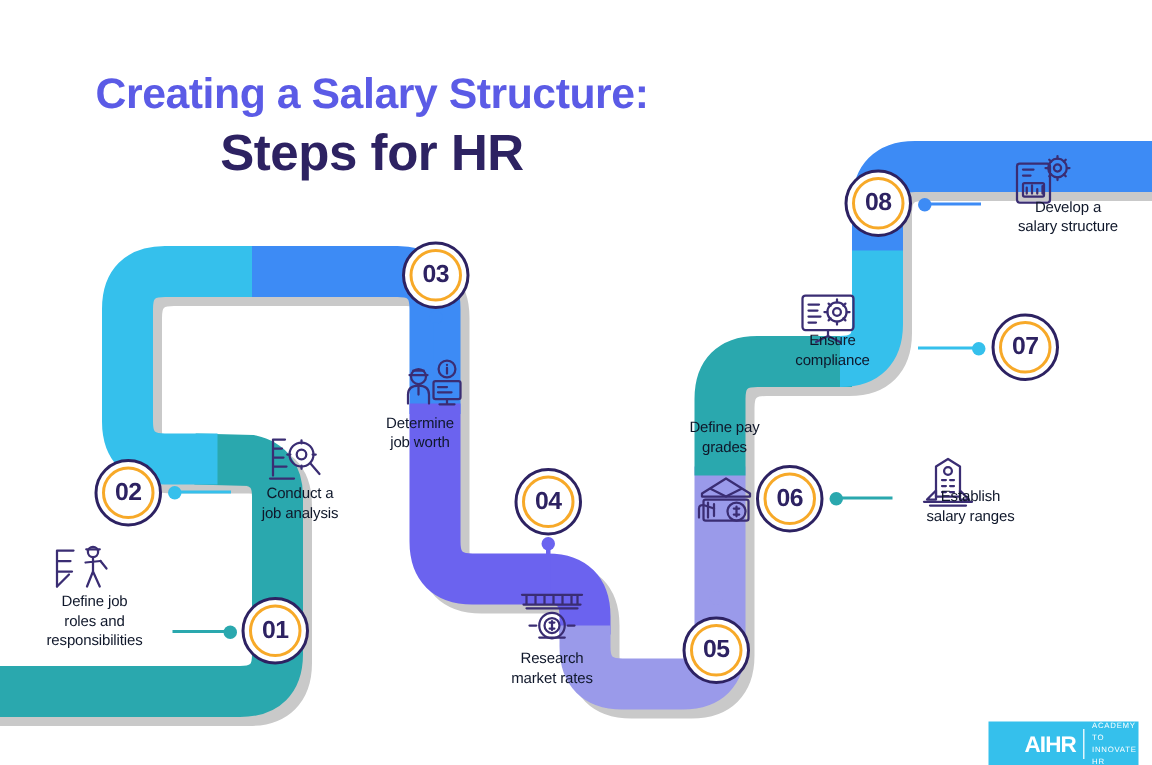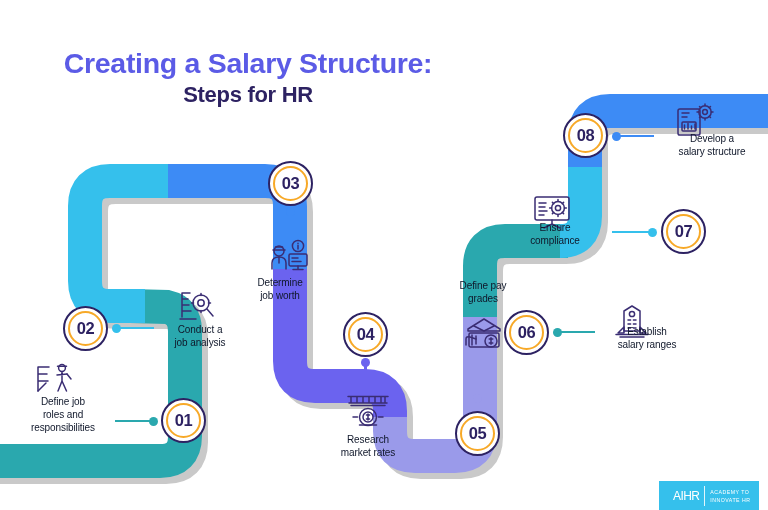--- a/index.html
+++ b/index.html
@@ -12,21 +12,21 @@
   }
   #stage { position:absolute; inset:0; width:768px; height:510px;margin-top:11px; }
 
   
   #title { position:absolute; left:0; top:36px; width:496px; text-align:center; }
   #title .l1 {
     display:block; font-size:28.5px; font-weight:bold;
     color:#5b5be6; letter-spacing:-0.3px; line-height:1.18;
   }
   #title .l2 {
-    display:block; font-size:22px; font-weight:bold;
+    display:block; font-size:34px; font-weight:bold;
     color:#2d2262; letter-spacing:-0.3px; line-height:1.25;
   }
 
   
   #ribbon { position:absolute; left:0; top:0; width:768px; height:510px; }
 
   
   .badge {
     position:absolute; width:45px; height:45px; border-radius:50%;
     background:#ffffff; border:2.6px solid #2d2262;
@@ -57,22 +57,22 @@
   .conn { position:absolute; z-index:30; }
   .conn .bar { position:absolute; }
   .conn .dot { position:absolute; border-radius:50%; }
 
   
   #logo {
     position:absolute; left:659px; top:470px; width:100px; height:30px;
     background:#35c0ec; display:flex; align-items:center; z-index:50;
   }
   #logo .lmark {
-    font-size:12px; font-weight:normal; color:#ffffff;
-    letter-spacing:-0.6px; padding-left:14px;
+    font-size:15px; font-weight:bold; color:#ffffff;
+    letter-spacing:-0.6px; padding-left:24px;
   }
   #logo .lsep { width:1px; height:20px; background:#ffffff; margin:0 5px 0 5px; opacity:.85; }
   #logo .ltag { font-size:5.2px; color:#ffffff; line-height:1.55; letter-spacing:0.5px; }
 </style>
 </head>
 <body>
 
 <div id="stage">
 
   <div id="title">

